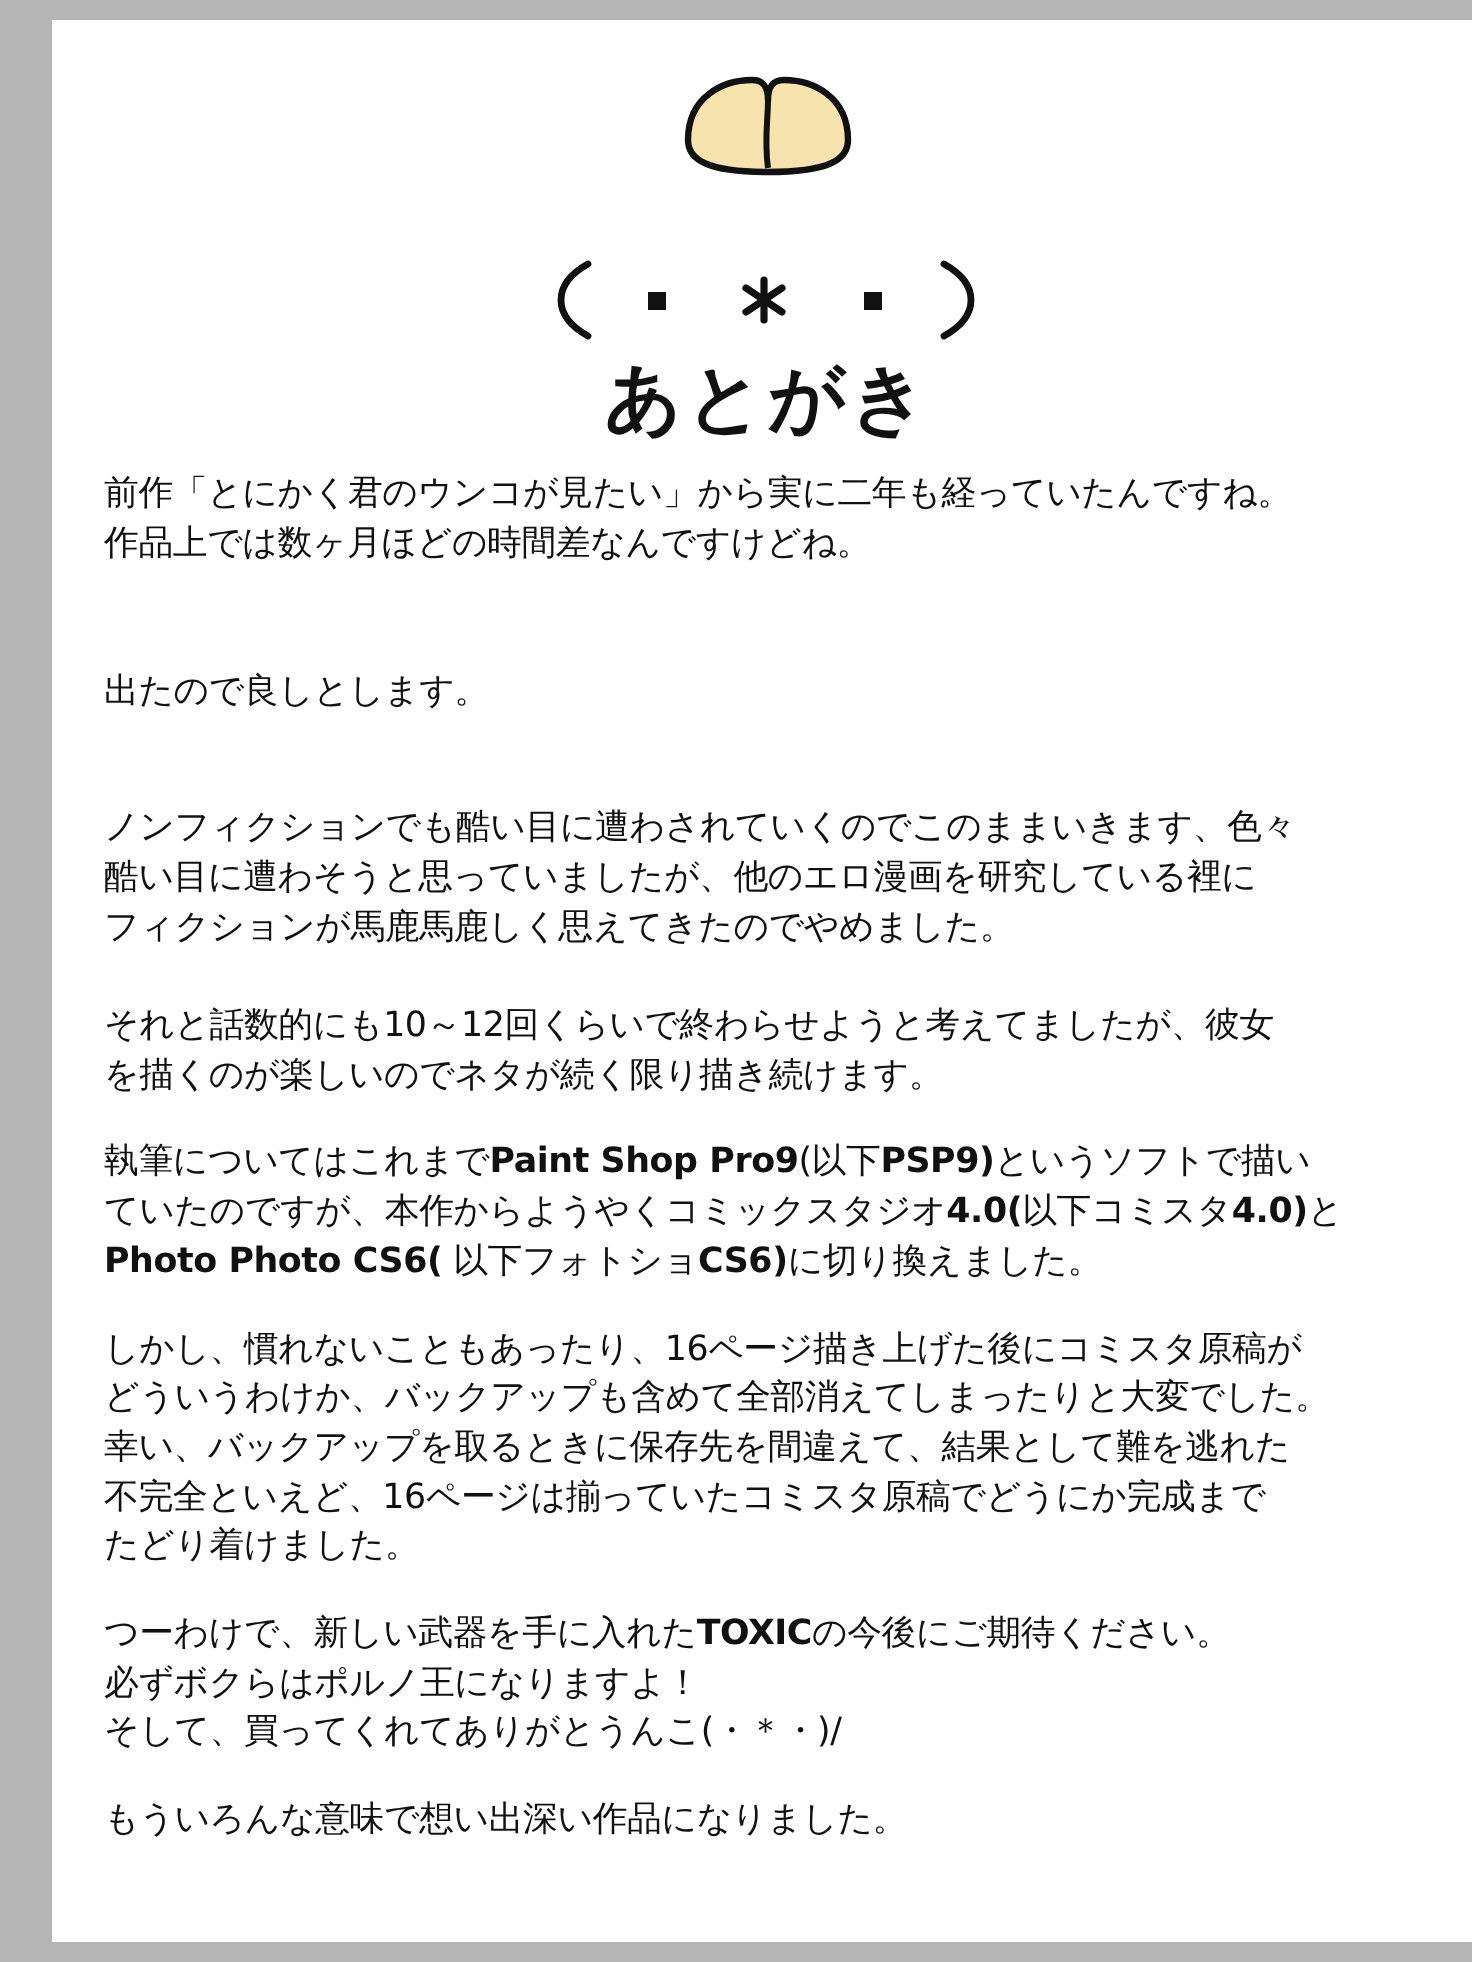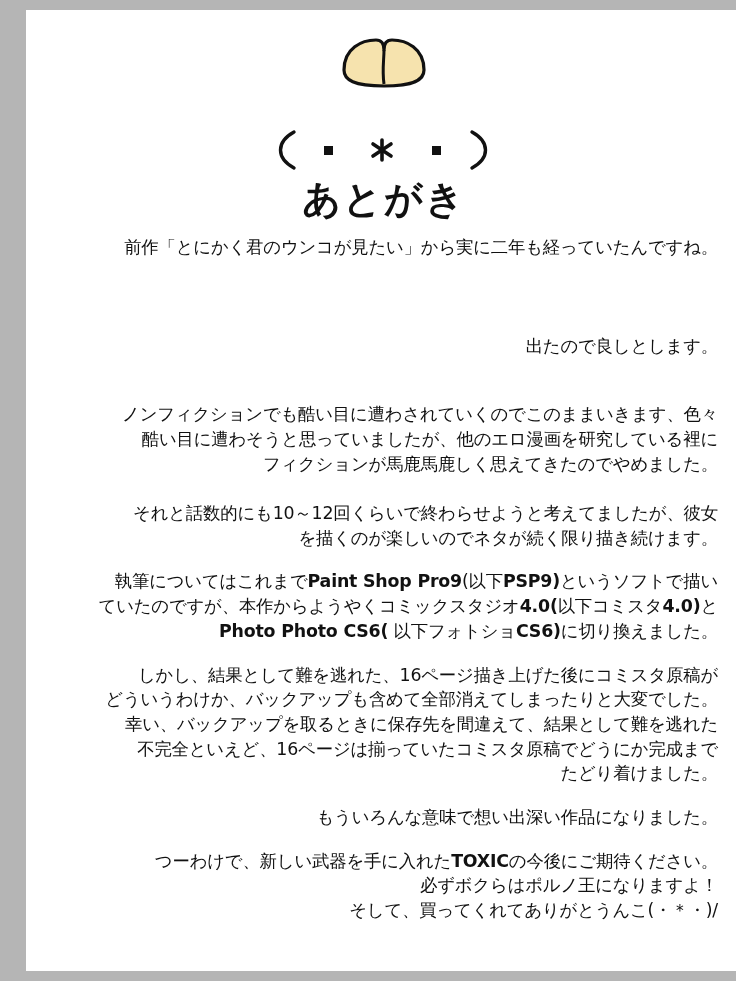--- a/index.html
+++ b/index.html
@@ -47,21 +47,20 @@
     padding: 0 24px 0 26px;
     font-size: 17.4px;
     line-height: 1.42;
     color: #111;
     font-family: "DejaVu Sans", sans-serif;
     letter-spacing: -0.2px;
   }
   .para {
     margin: 0 0 19px 0;
     white-space: pre-wrap;
-    text-align: right;
   }
   .para:last-child {
     margin-bottom: 0;
   }
   .b {
     font-weight: 700;
   }
   .footer {
     margin-top: 48px;
     text-align: center;
@@ -100,34 +99,34 @@
 
       <rect x="178" y="18" width="9" height="9" fill="#111"></rect>
 
       <path d="M218 4 C236 14, 236 30, 218 40" fill="none" stroke="#111" stroke-width="3.4" stroke-linecap="round"></path>
     </svg>
     <div class="title">あとがき</div>
   </div>
 
   <div class="body-text">
 
-    <p class="para"><span>前作「とにかく君のウンコが見たい」から実に二年も経っていたんですね。</span><br><br><br><br><span>出たので良しとします。</span></p>
+    <p class="para"><span>前作「とにかく君のウンコが見たい」から実に二年も経っていたんですね。</span><br><span>作品上では数ヶ月ほどの時間差なんですけどね。</span><br><br><br><span>出たので良しとします。</span></p>
 
     <p class="para"><br><span>ノンフィクションでも酷い目に遭わされていくのでこのままいきます、色々</span><br><span>酷い目に遭わそうと思っていましたが、他のエロ漫画を研究している裡に</span><br><span>フィクションが馬鹿馬鹿しく思えてきたのでやめました。</span><br><br><span>それと話数的にも10～12回くらいで終わらせようと考えてましたが、彼女</span><br><span>を描くのが楽しいのでネタが続く限り描き続けます。</span></p>
 
     <p class="para"><span>執筆についてはこれまで</span><span class="b">Paint Shop Pro9</span><span>(以下</span><span class="b">PSP9)</span><span>というソフトで描い
 ていたのですが、本作からようやくコミックスタジオ</span><span class="b">4.0(</span><span>以下コミスタ</span><span class="b">4.0)</span><span>と
 </span><span class="b">Photo Photo CS6(</span><span> 以下フォトショ</span><span class="b">CS6)</span><span>に切り換えました。</span></p>
 
-    <p class="para"><span>しかし、結果として難を逃れた、16ページ描き上げた後にコミスタ原稿が</span><br><span>どういうわけか、バックアップも含めて全部消えてしまったりと大変でした。</span><br><span>幸い、バックアップを取るときに保存先を間違えて、結果として難を逃れた</span><br><span>不完全といえど、16ページは揃っていたコミスタ原稿でどうにか完成まで</span><br><span>たどり着けました。</span></p>
-
-    <p class="para"><span>もういろんな意味で想い出深い作品になりました。</span></p>
+    <p class="para"><span>しかし、慣れないこともあったり、16ページ描き上げた後にコミスタ原稿が</span><br><span>どういうわけか、バックアップも含めて全部消えてしまったりと大変でした。</span><br><span>幸い、バックアップを取るときに保存先を間違えて、結果として難を逃れた</span><br><span>不完全といえど、16ページは揃っていたコミスタ原稿でどうにか完成まで</span><br><span>たどり着けました。</span></p>
 
     <p class="para"><span>つーわけで、新しい武器を手に入れた</span><span class="b">TOXIC</span><span>の今後にご期待ください。
 必ずボクらはポルノ王になりますよ！
 そして、買ってくれてありがとうんこ(・＊・)/</span></p>
+
+    <p class="para"><span>もういろんな意味で想い出深い作品になりました。</span></p>
 
     <div class="footer">
       <span class="gap"></span>
     </div>
 
   </div>
 </div>
 
 </body></html>

